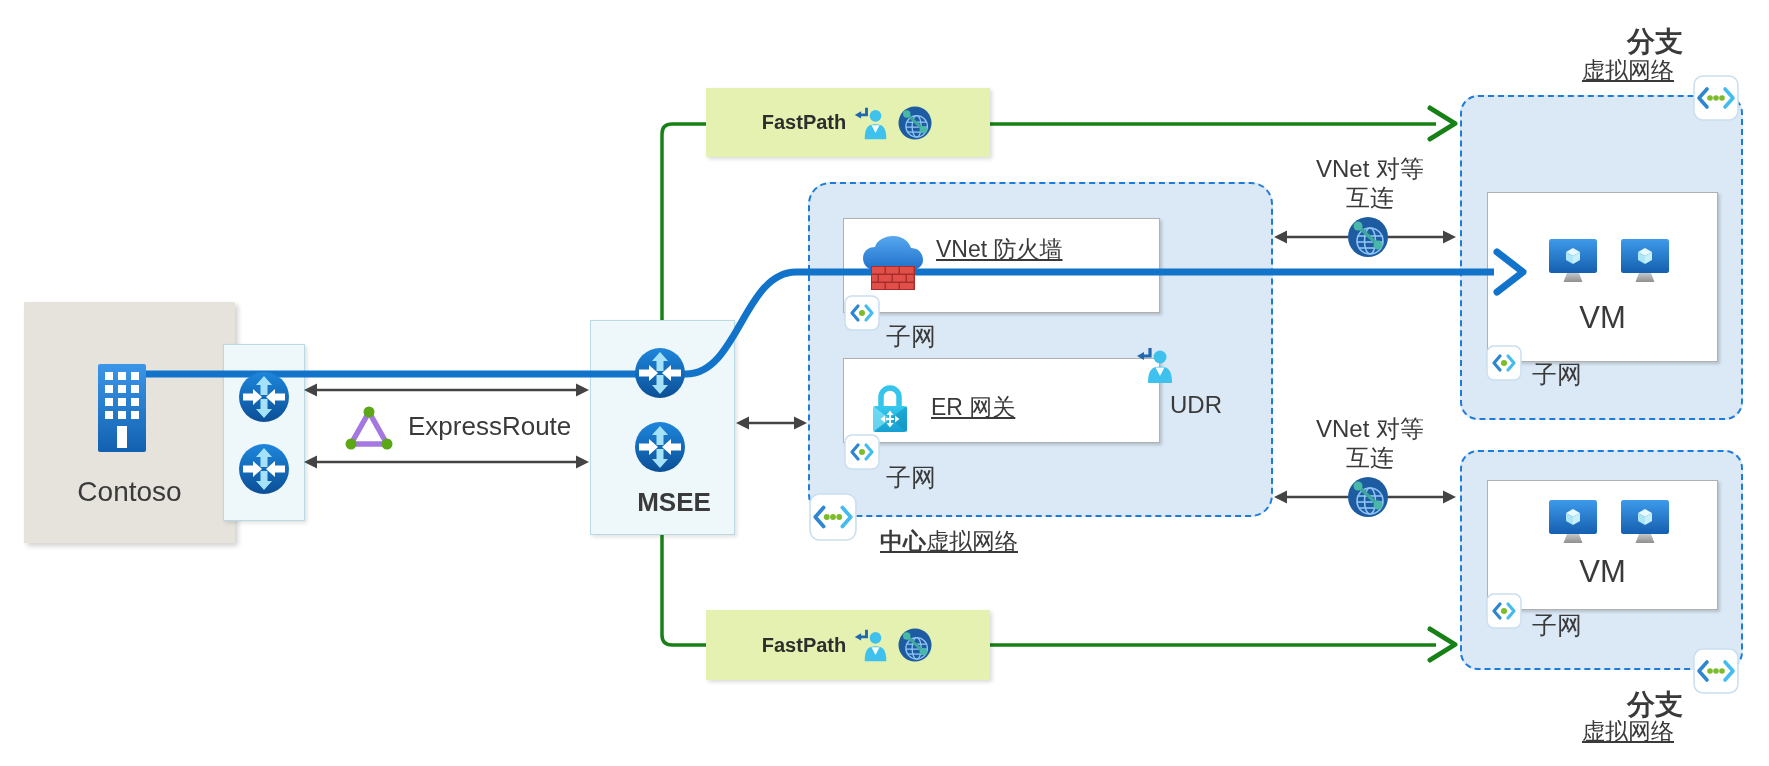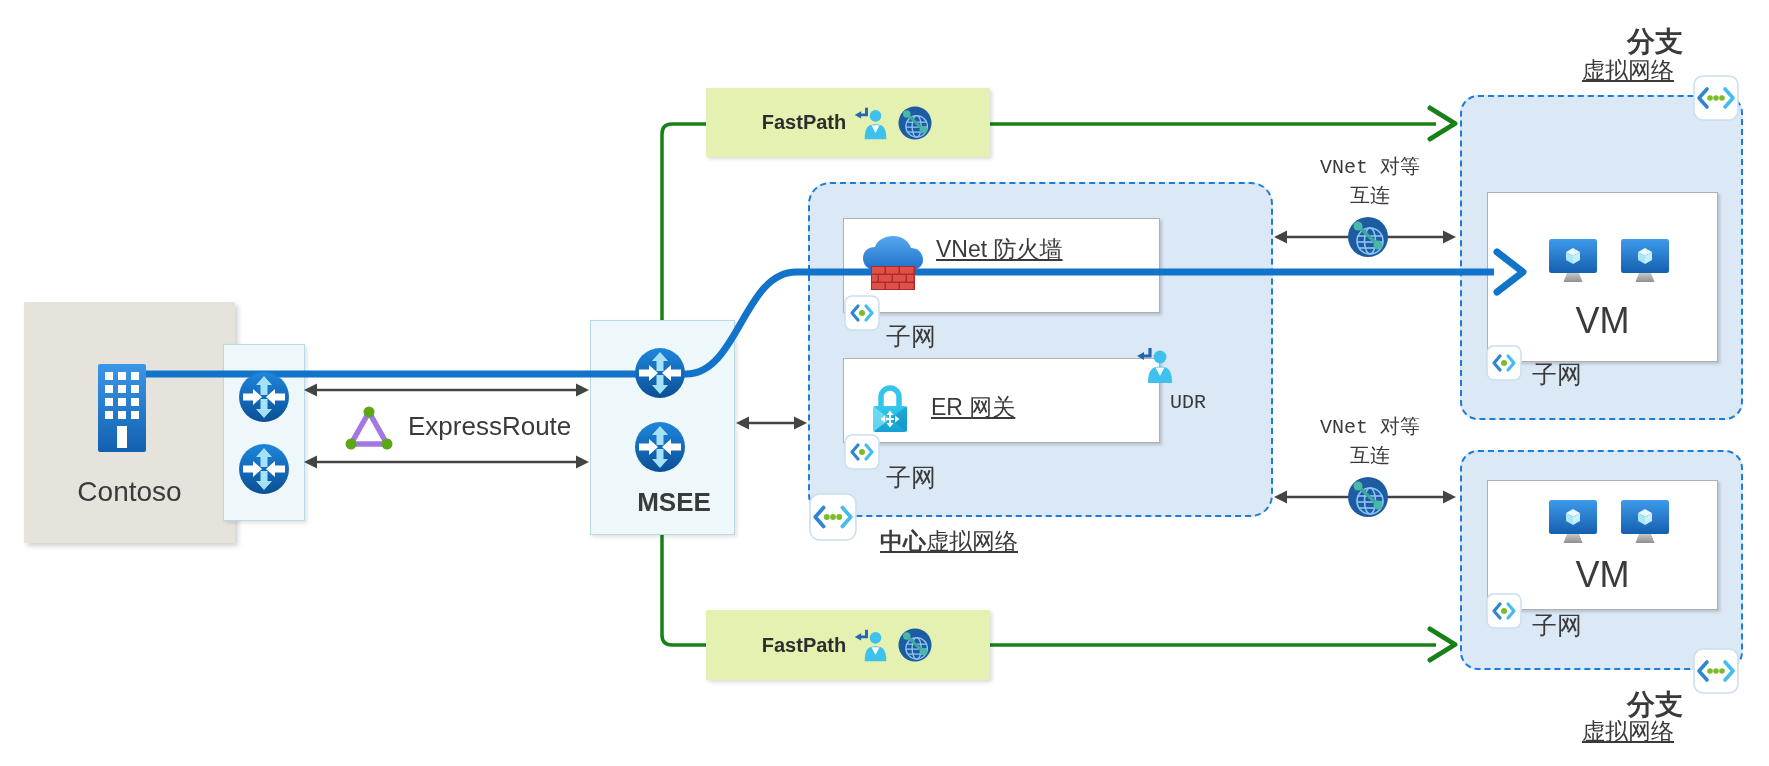--- a/index.html
+++ b/index.html
@@ -10,22 +10,22 @@
   .box{position:absolute;box-sizing:border-box;}
   .contoso-box{background:var(--beige-fill);box-shadow:3px 3px 5px rgba(0,0,0,.18);}
   .panel{background:var(--panel-fill);border:1px solid var(--panel-border);box-shadow:2px 2px 4px rgba(0,0,0,.12);}
   .fastpath{background:var(--fastpath-fill);box-shadow:2px 2px 4px rgba(0,0,0,.15);
             display:flex;align-items:center;justify-content:center;gap:7px;}
   .fastpath .fp-label{font-size:20px;font-weight:bold;color:#2e2e2e;letter-spacing:0;}
   .vnetbox{background:var(--vnet-fill);border:2.5px dashed var(--vnet-border);}
   .whitebox{background:#fff;border:1px solid var(--white-box-border);box-shadow:2px 2px 3px rgba(0,0,0,.18);}
   .lbl{position:absolute;white-space:nowrap;}
   .ctr{text-align:center;}
-  .t24{font-size:20px;font-family:Liberation Mono, monospace;} .t25{font-size:25px;} .t26{font-size:26px;} .t27{font-size:23px;text-decoration:underline;}
-  .t28{font-size:28px;} .t31{font-size:36px;}
+  .t24{font-size:24px;} .t25{font-size:25px;} .t26{font-size:26px;} .t27{font-size:23px;text-decoration:underline;}
+  .t28{font-size:28px;} .t31{font-size:31px;}
   .bold{font-weight:bold;}
   .wire-blue{stroke:var(--blue-path);stroke-width:7;fill:none;}
   .wire-green{stroke:var(--green-path);stroke-width:3.5;fill:none;}
   .chev-green{stroke:var(--green-path);stroke-width:5;fill:none;stroke-linecap:round;stroke-linejoin:round;}
   .wire-gray{stroke:var(--gray-arrow);stroke-width:2.5;fill:none;}
   .head-gray{fill:var(--gray-arrow);stroke:none;}
   .icon{position:absolute;display:block;}
 </style>
 </head>
 <body>

